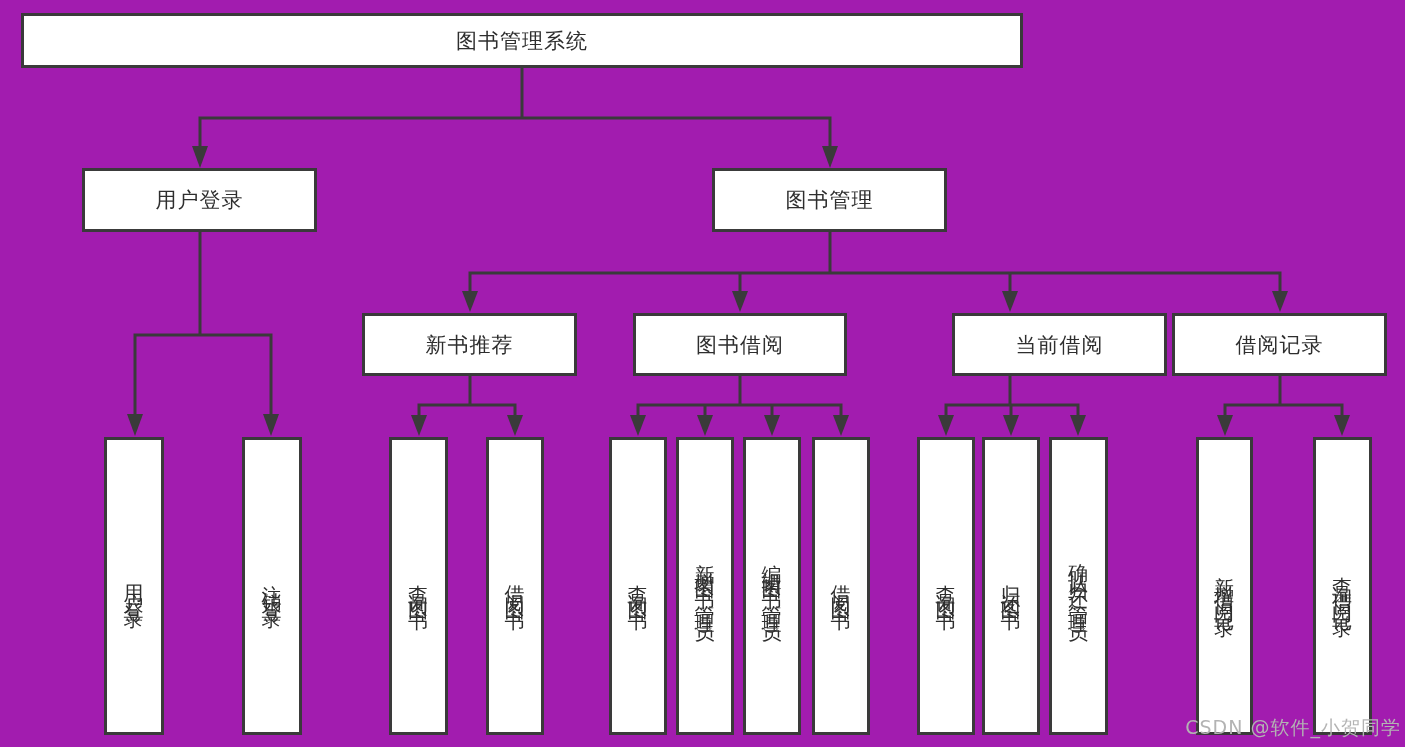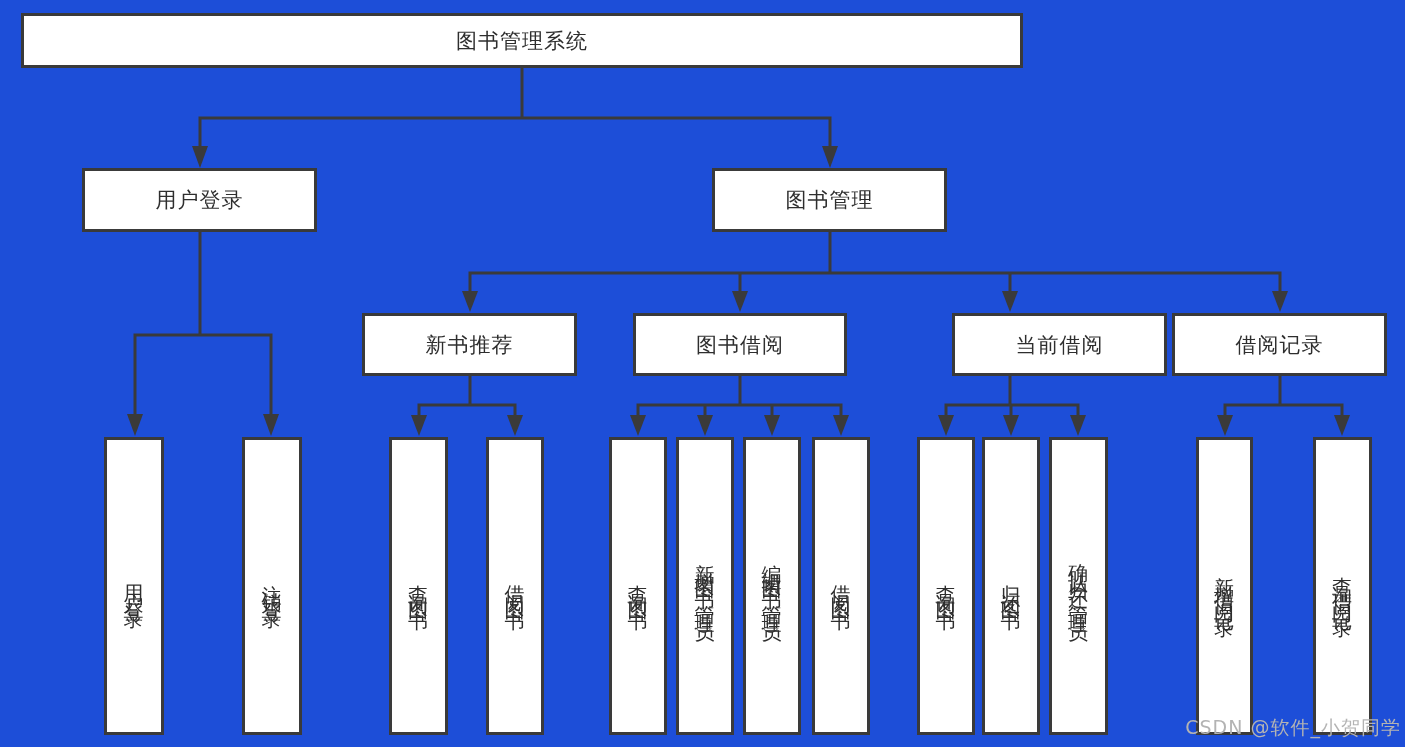--- a/index.html
+++ b/index.html
@@ -1,19 +1,19 @@
 <!DOCTYPE html>
 <html><head>
 <meta charset="utf-8">
 <style>
   html,body{margin:0;padding:0;background:#ffffff;}
   #stage{
     position:relative;
     width:1405px;height:747px;
-    background:#1d4ed8;
+    background:#a21caf;
     font-family:"DejaVu Sans","Liberation Sans",sans-serif;
     overflow:hidden;
   }
   #wires{position:absolute;left:0;top:0;width:1405px;height:747px;}
   .node{
     position:absolute;
     box-sizing:border-box;
     border:3px solid #3a3a3a;
     background:#ffffff;
     display:flex;

